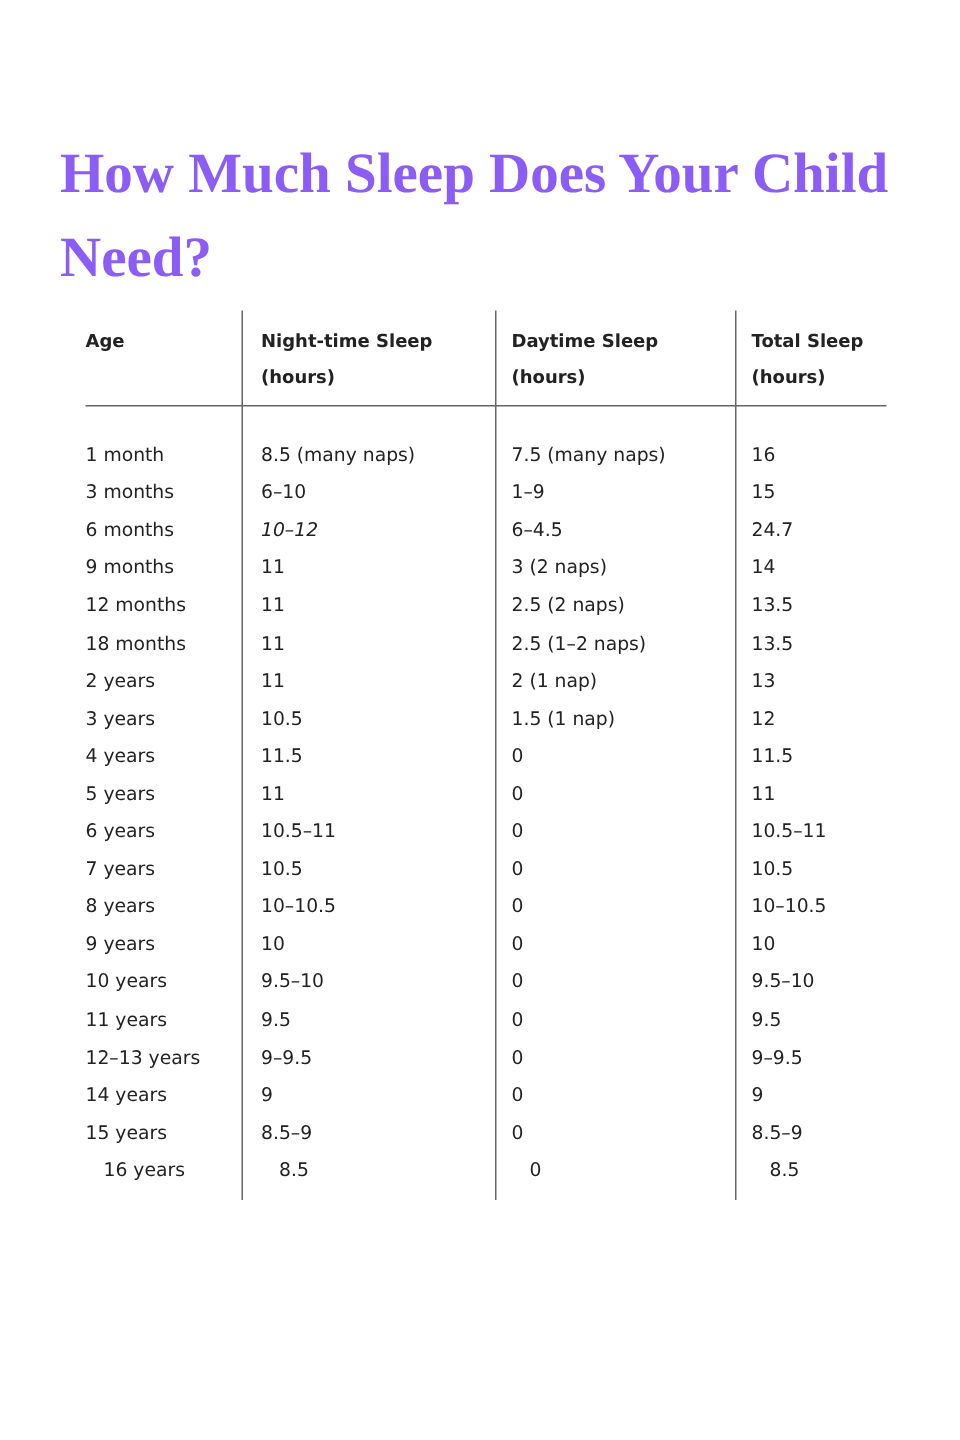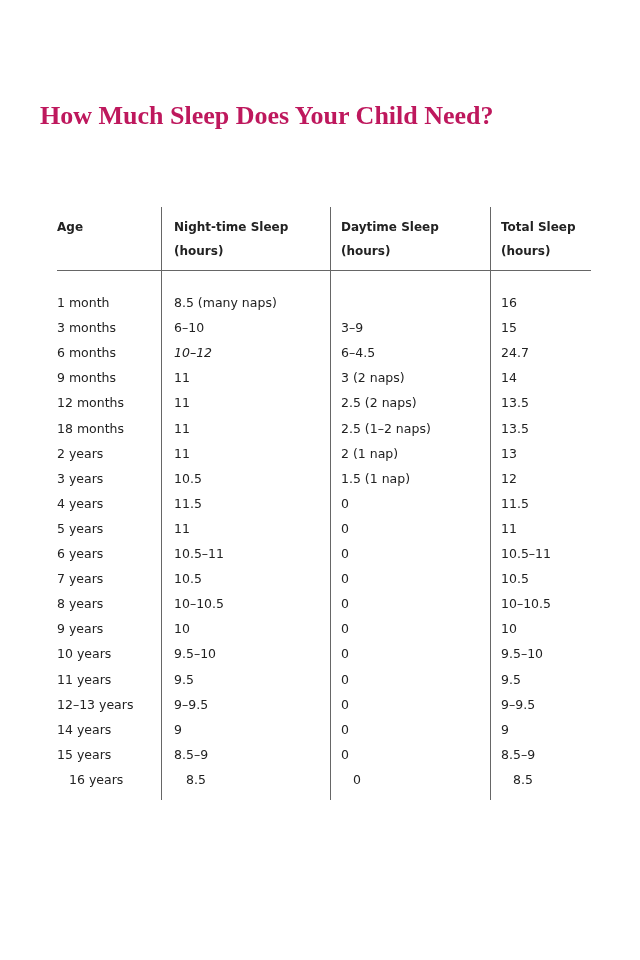--- a/index.html
+++ b/index.html
@@ -1,20 +1,20 @@
 <!DOCTYPE html>
 <html><head>
   <meta charset="utf-8">
   <style>
     html, body { margin: 0; padding: 0; background: #ffffff; }
     body { width: 640px; height: 960px; position: relative; overflow: hidden; color: #111; }
     .title {
       position: absolute; left: 40px; top: 88px; width: 580px;
       font-family: "Liberation Serif", "DejaVu Serif", serif;
-      font-weight: bold; font-size: 26px; line-height: 56px; color: #be185d; margin: 0;
+      font-weight: bold; font-size: 38px; line-height: 56px; color: #8b5cf6; margin: 0;
     }
     .table-wrap { position: absolute; left: 57px; top: 207px; width: 534px; height: 593px; }
     .vline { position: absolute; top: 0; width: 1px; background: #666; height: 593px; }
     .hline { position: absolute; left: 0; top: 63px; height: 1px; width: 534px; background: #666; }
     .hdr, .cell {
       position: absolute; font-family: "DejaVu Sans", sans-serif; font-size: 12.5px; color: #222; white-space: nowrap;
     }
     .hdr { font-weight: bold; line-height: 24px; font-size: 12px; }
     .row { position: absolute; left: 0; width: 534px; height: 25px; }
     .cell { top: 0; line-height: 25px; }
@@ -43,26 +43,27 @@
   </div>
   <div class="hdr" style="left:444px;top:8px">
     <div>Total Sleep</div>
     <div>(hours)</div>
   </div>
 
   <div id="rows">
       <div class="row" style="top: 83px;">
         <div class="cell" style="left: 0px;">1 month</div>
         <div class="cell" style="left: 117px;">8.5 (many naps)</div>
+        <div class="cell" style="left: 284px;">7.5 (many naps)</div>
         <div class="cell" style="left: 444px;">16</div>
       </div>
       <div class="row" style="top: 108.1px;">
         <div class="cell" style="left: 0px;">3 months</div>
         <div class="cell" style="left: 117px;">6–10</div>
-        <div class="cell" style="left: 284px;">3–9</div>
+        <div class="cell" style="left: 284px;">1–9</div>
         <div class="cell" style="left: 444px;">15</div>
       </div>
       <div class="row" style="top: 133.2px;">
         <div class="cell" style="left: 0px;">6 months</div>
         <div class="cell" style="left: 117px; font-style: italic;">10–12</div>
         <div class="cell" style="left: 284px;">6–4.5</div>
         <div class="cell" style="left: 444px;">24.7</div>
       </div>
       <div class="row" style="top: 158.3px;">
         <div class="cell" style="left: 0px;">9 months</div>

